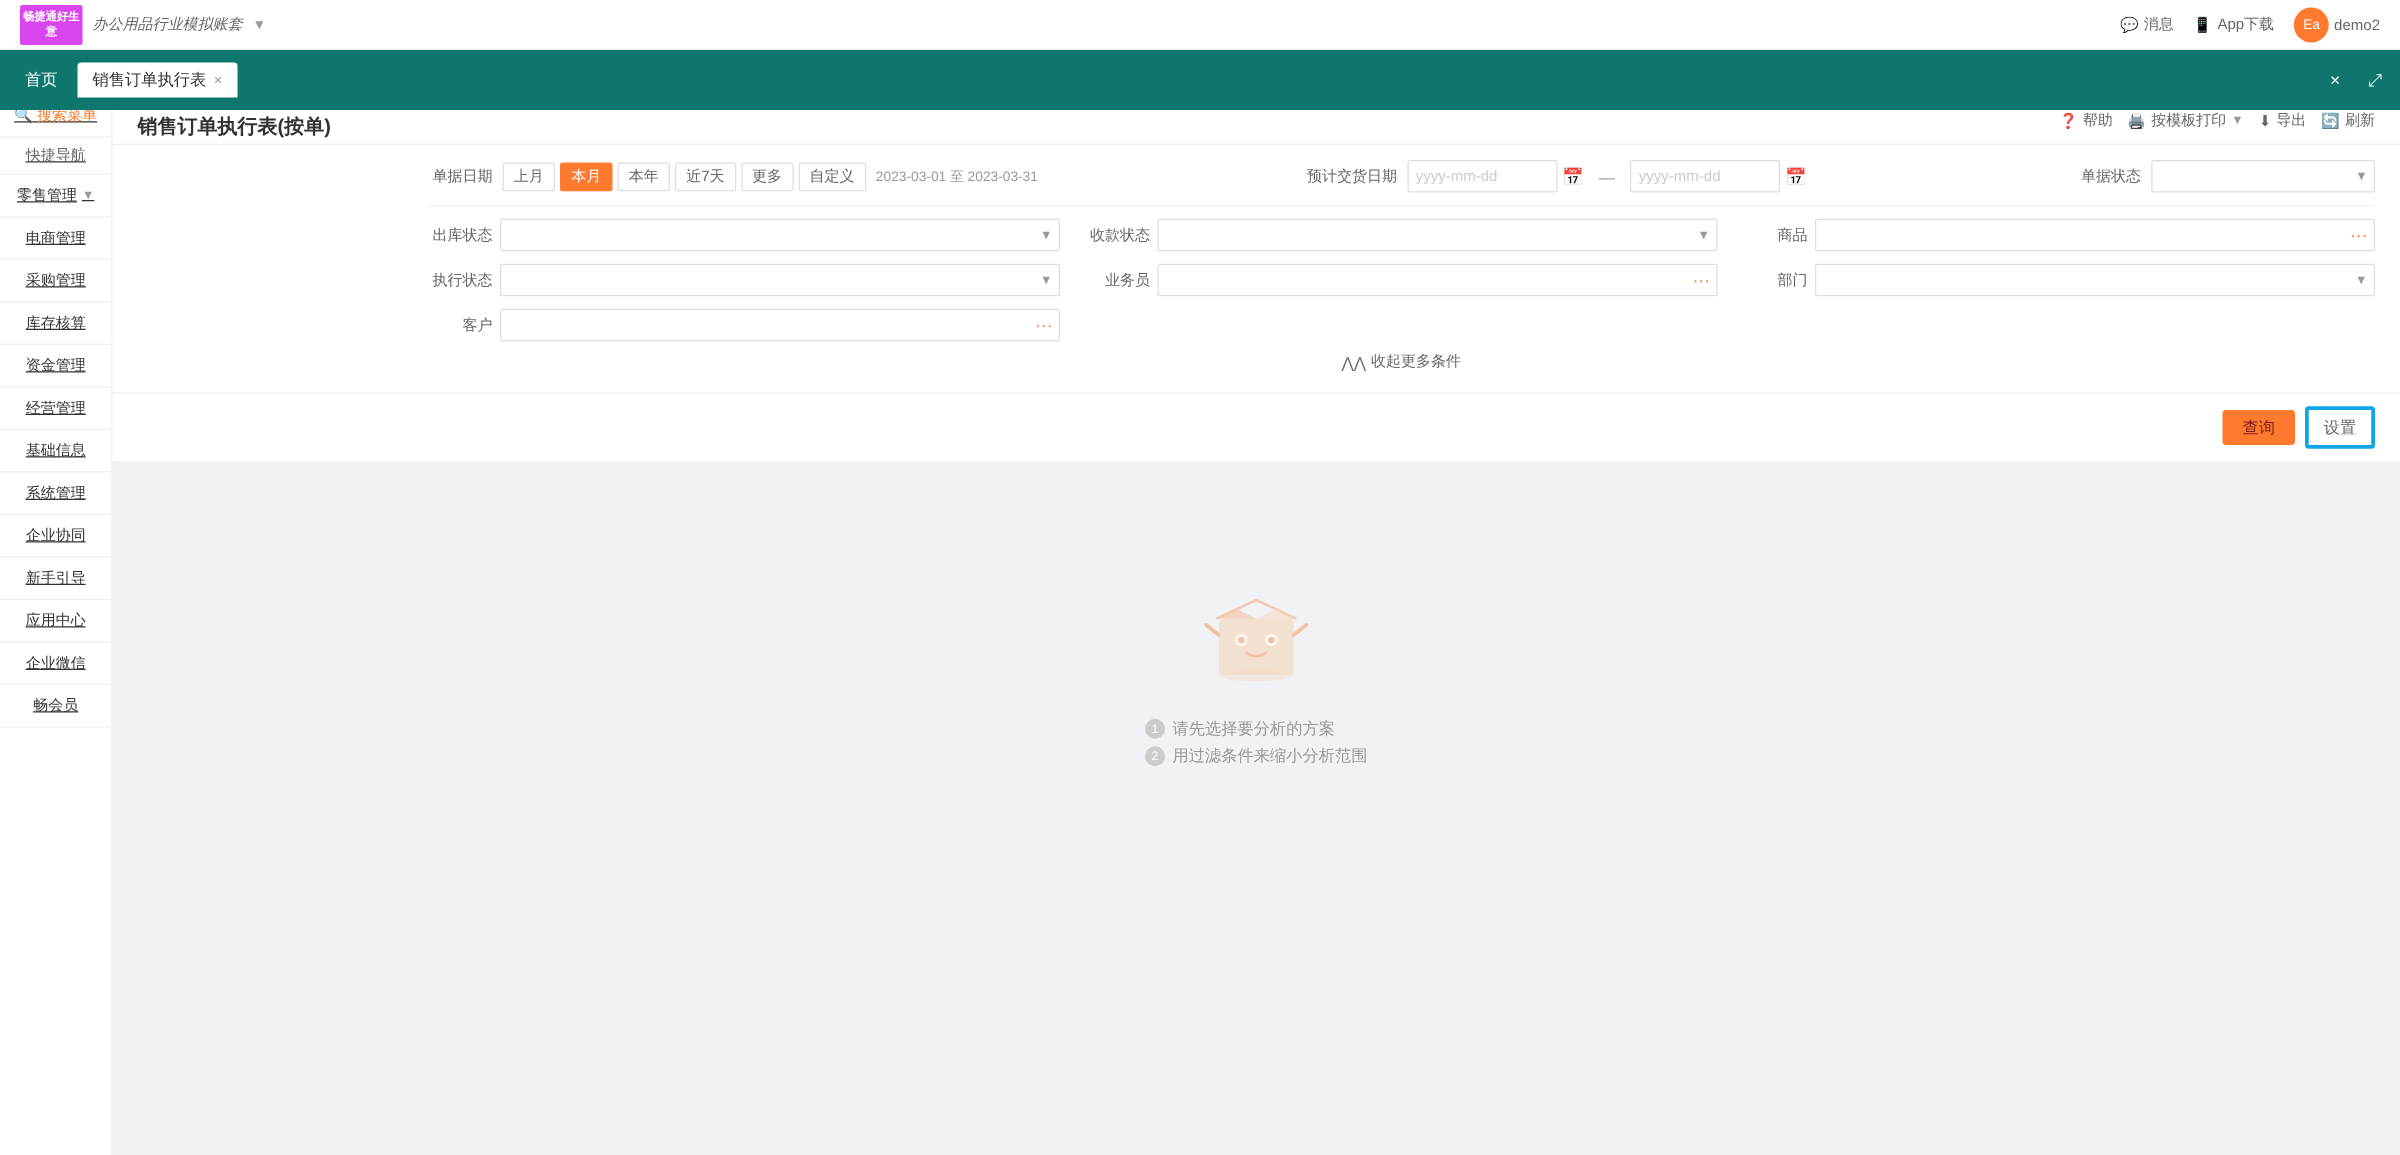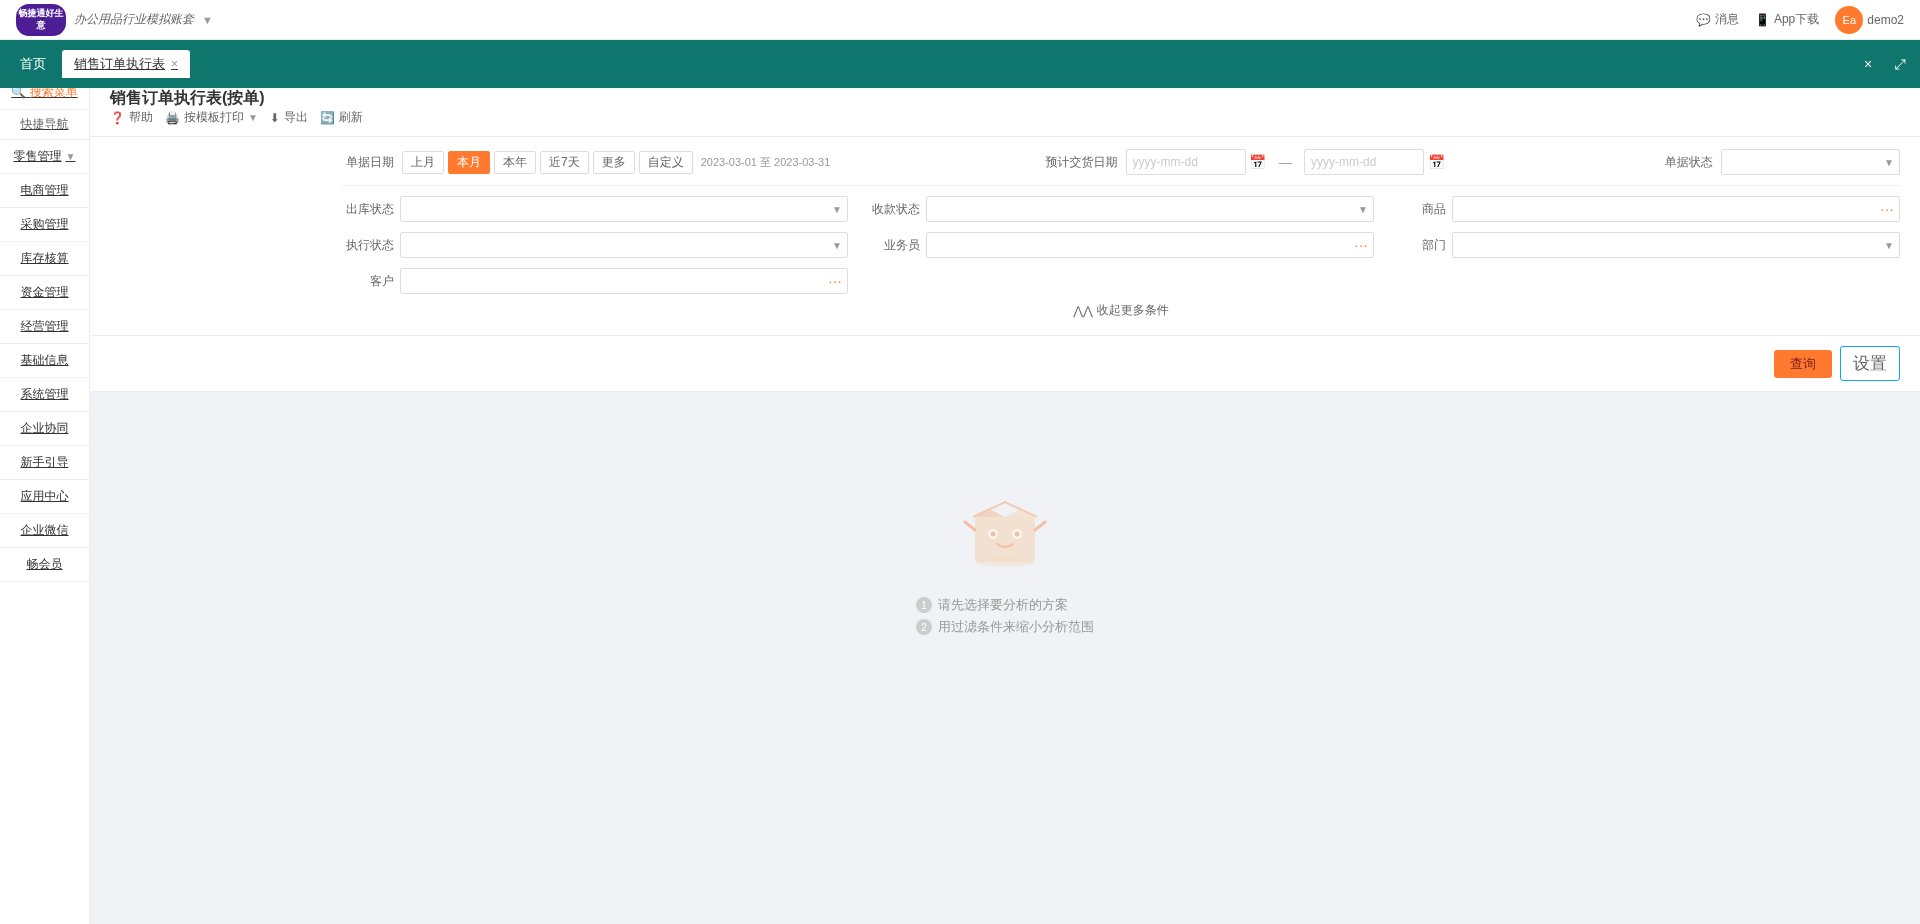--- a/index.html
+++ b/index.html
@@ -19,22 +19,22 @@
       z-index: 100;
     }
     .top-header-left {
       display: flex;
       align-items: center;
       gap: 8px;
     }
     .logo-box {
       width: 50px;
       height: 32px;
-      background: #4c1d95;
-      border-radius: 13px;
+      background: #d946ef;
+      border-radius: 2px;
       display: flex;
       align-items: center;
       justify-content: center;
       color: #fff;
       font-size: 10px;
       font-weight: bold;
       line-height: 1.2;
       text-align: center;
     }
     .header-title {
@@ -87,21 +87,20 @@
       gap: 6px;
       border-radius: 3px 3px 0 0;
       cursor: pointer;
       font-size: 13px;
       color: #fff;
       white-space: nowrap;
     }
     .tab-item.active {
       background: #fff;
       color: #333;
-      text-decoration: underline;
     }
     .tab-item.home {
       color: #fff;
     }
     .tab-close {
       font-size: 12px;
       color: #999;
       cursor: pointer;
     }
     .tab-bar-actions {
@@ -185,24 +184,23 @@
       overflow-y: auto;
       background: #f0f2f5;
       padding: 0;
     }
 
     
     .page-header {
       background: #fff;
       padding: 12px 20px 0 20px;
       display: flex;
-      align-items: flex-start;
+      align-items: center;
       justify-content: space-between;
       border-bottom: 1px solid #eee;
-      flex-direction: column;
     }
     .page-title {
       font-size: 16px;
       font-weight: bold;
       color: #333;
     }
     .page-actions {
       display: flex;
       align-items: center;
       gap: 12px;
@@ -357,25 +355,25 @@
       color: #7f1d1d;
       border: none;
       padding: 5px 16px;
       border-radius: 3px;
       cursor: pointer;
       font-size: 13px;
     }
     .btn-setting {
       background: #fff;
       color: #666;
-      border: 1px solid #0ea5e9;
+      border: 3px solid #0ea5e9;
       padding: 5px 12px;
       border-radius: 3px;
       cursor: pointer;
-      font-size: 17px;
+      font-size: 13px;
     }
 
     
     .empty-state {
       display: flex;
       flex-direction: column;
       align-items: center;
       justify-content: center;
       padding: 80px 20px;
       color: #999;

